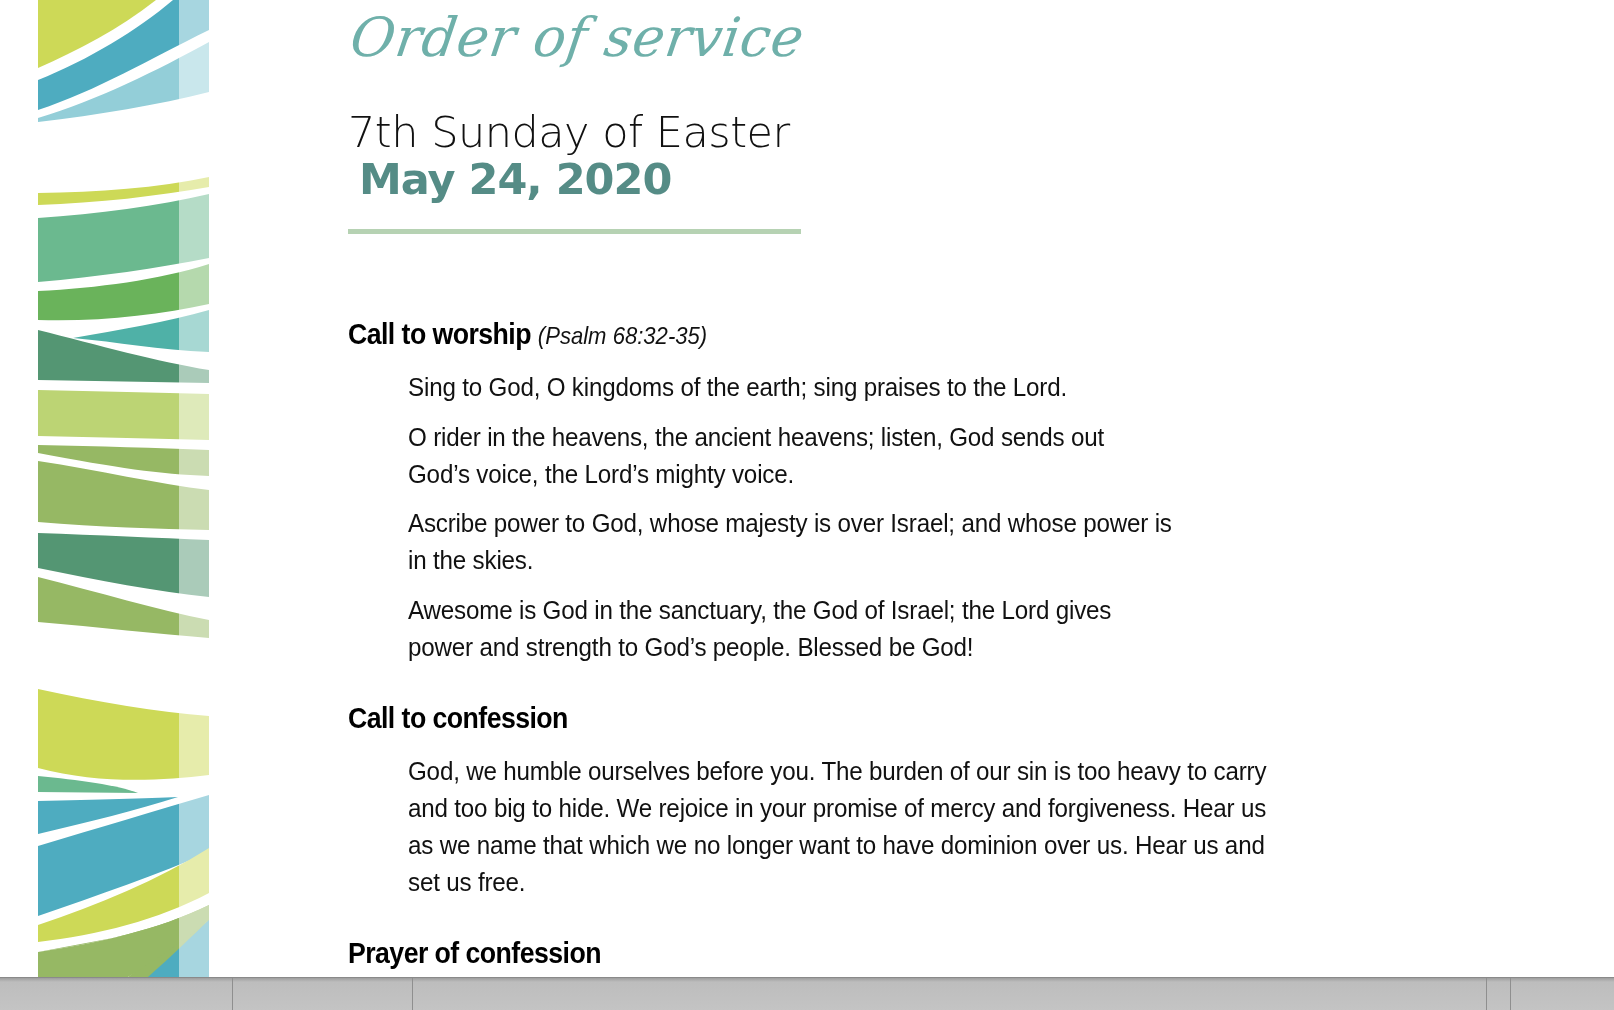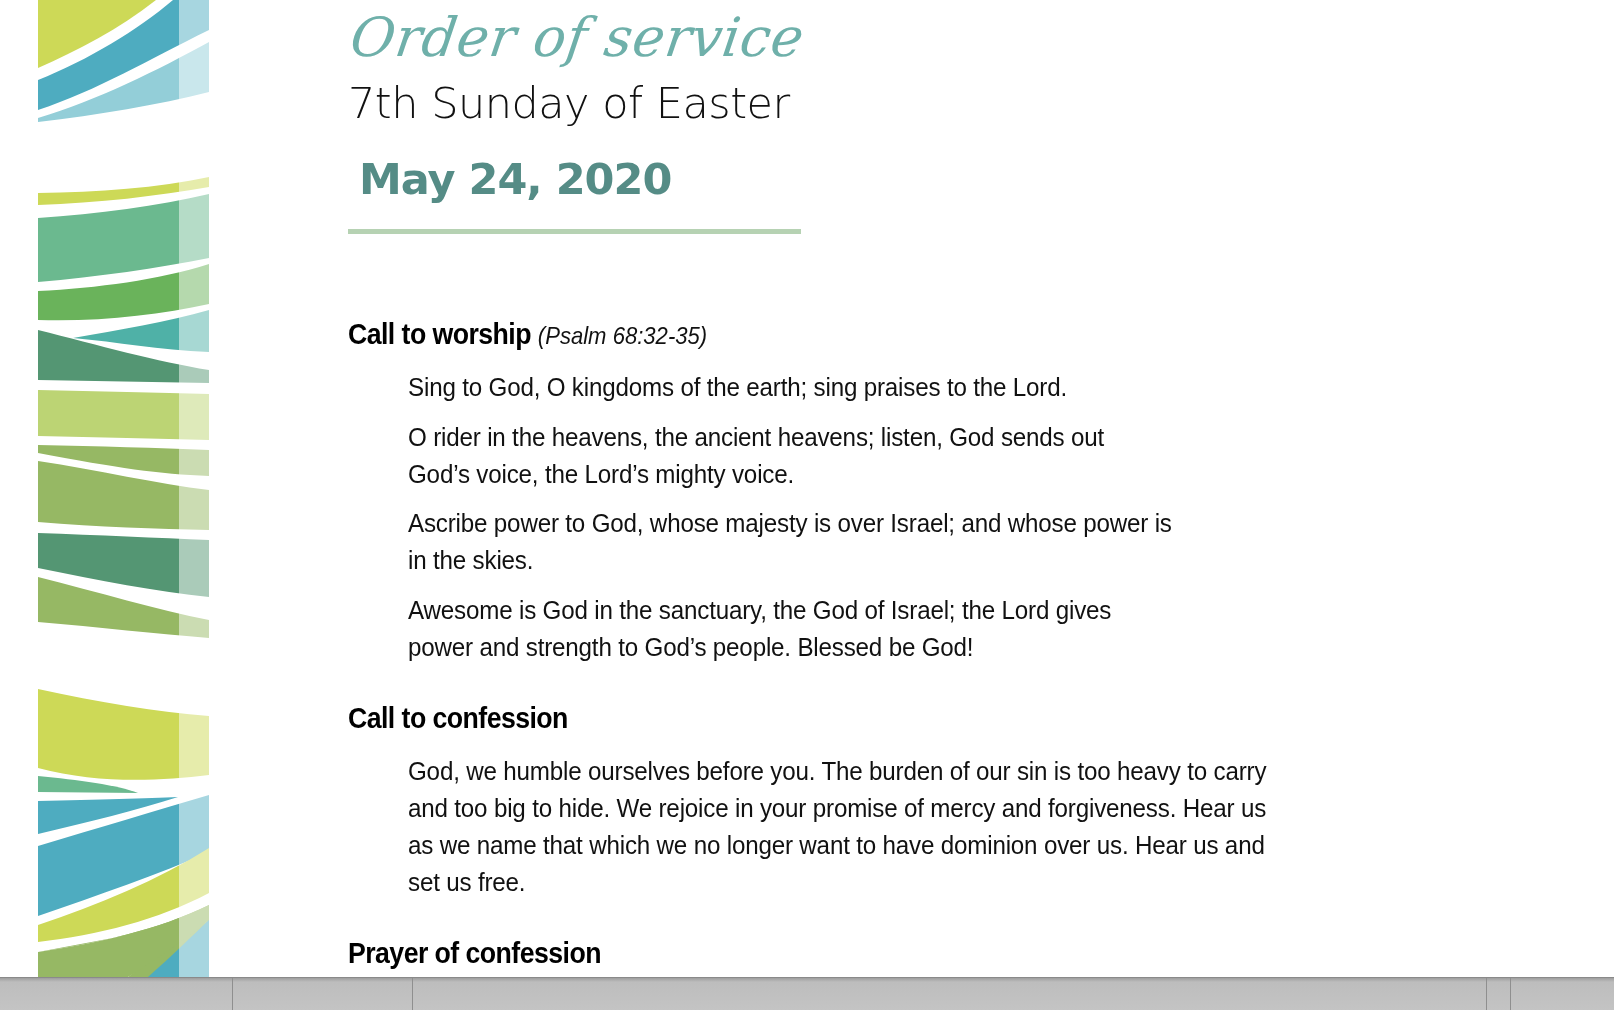--- a/index.html
+++ b/index.html
@@ -41,21 +41,21 @@
       font-size: 54px;
       color: #6fb0aa;
       letter-spacing: 0.5px;
       transform: skewX(-8deg);
       transform-origin: left bottom;
       line-height: 1.1;
     }
     .subtitle {
       position: absolute;
       left: 348px;
-      top: 80px;
+      top: 109px;
       font-family: "DejaVu Sans", sans-serif;
       font-weight: 300;
       font-size: 43px;
       color: #111111;
       line-height: 1.1;
       letter-spacing: -0.5px;
     }
     .date {
       position: absolute;
       left: 348px;

